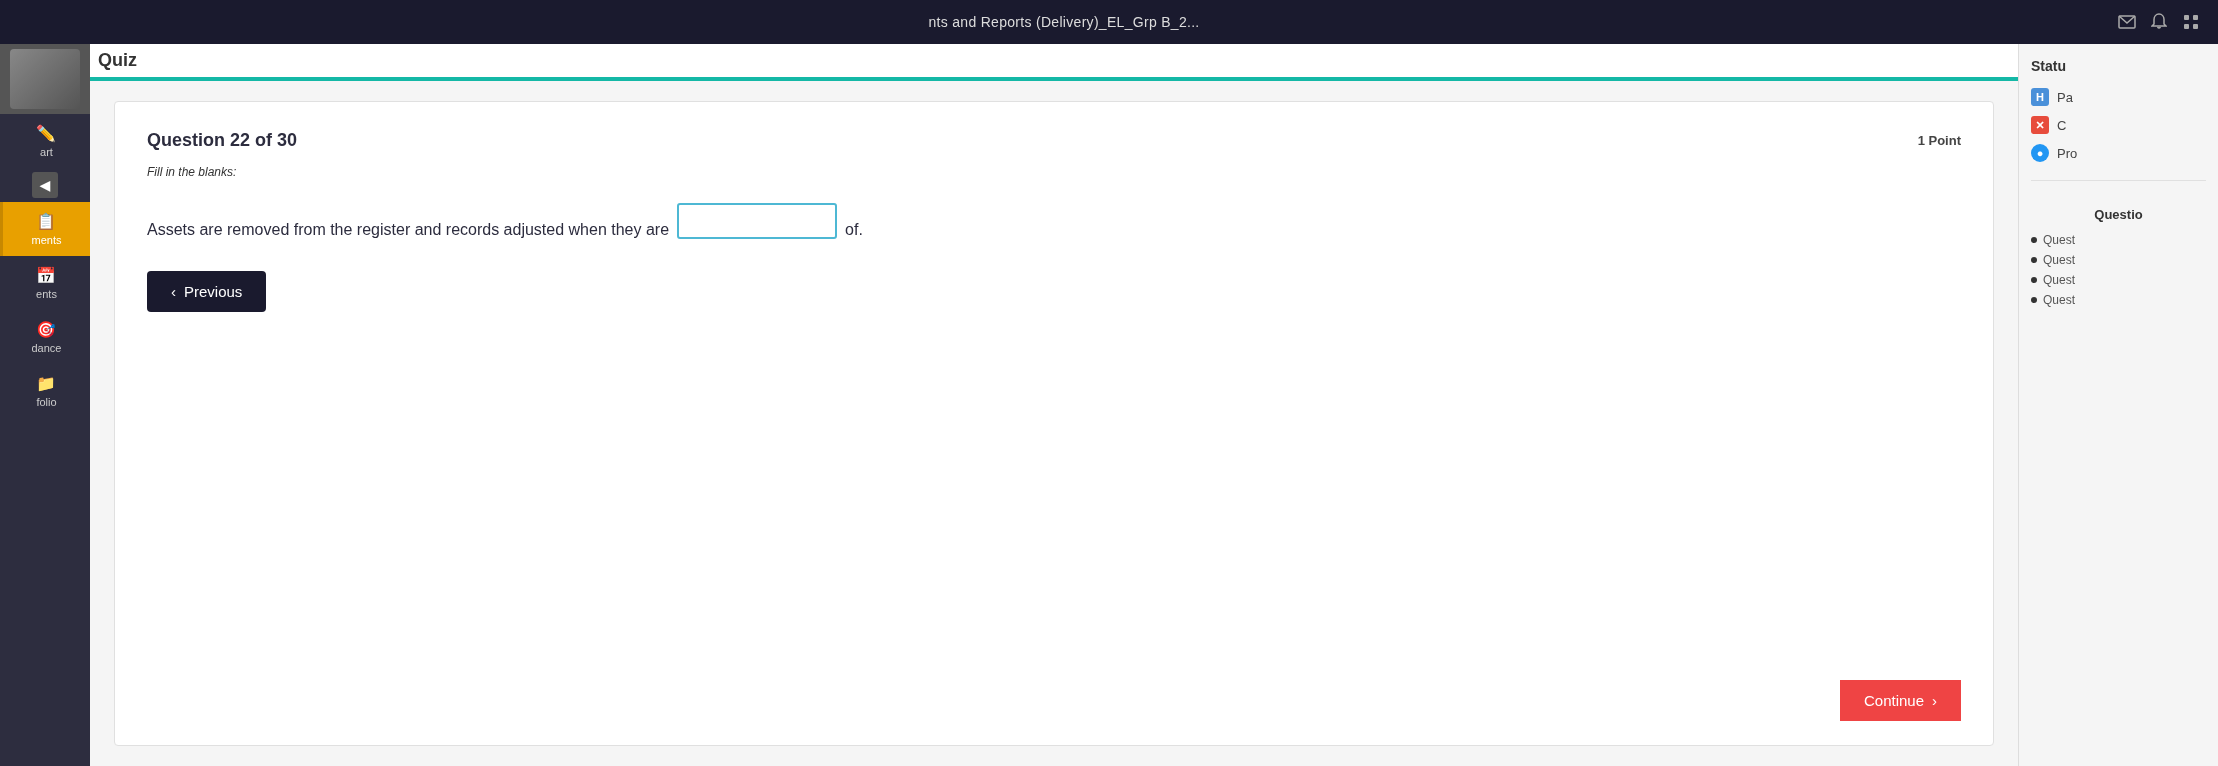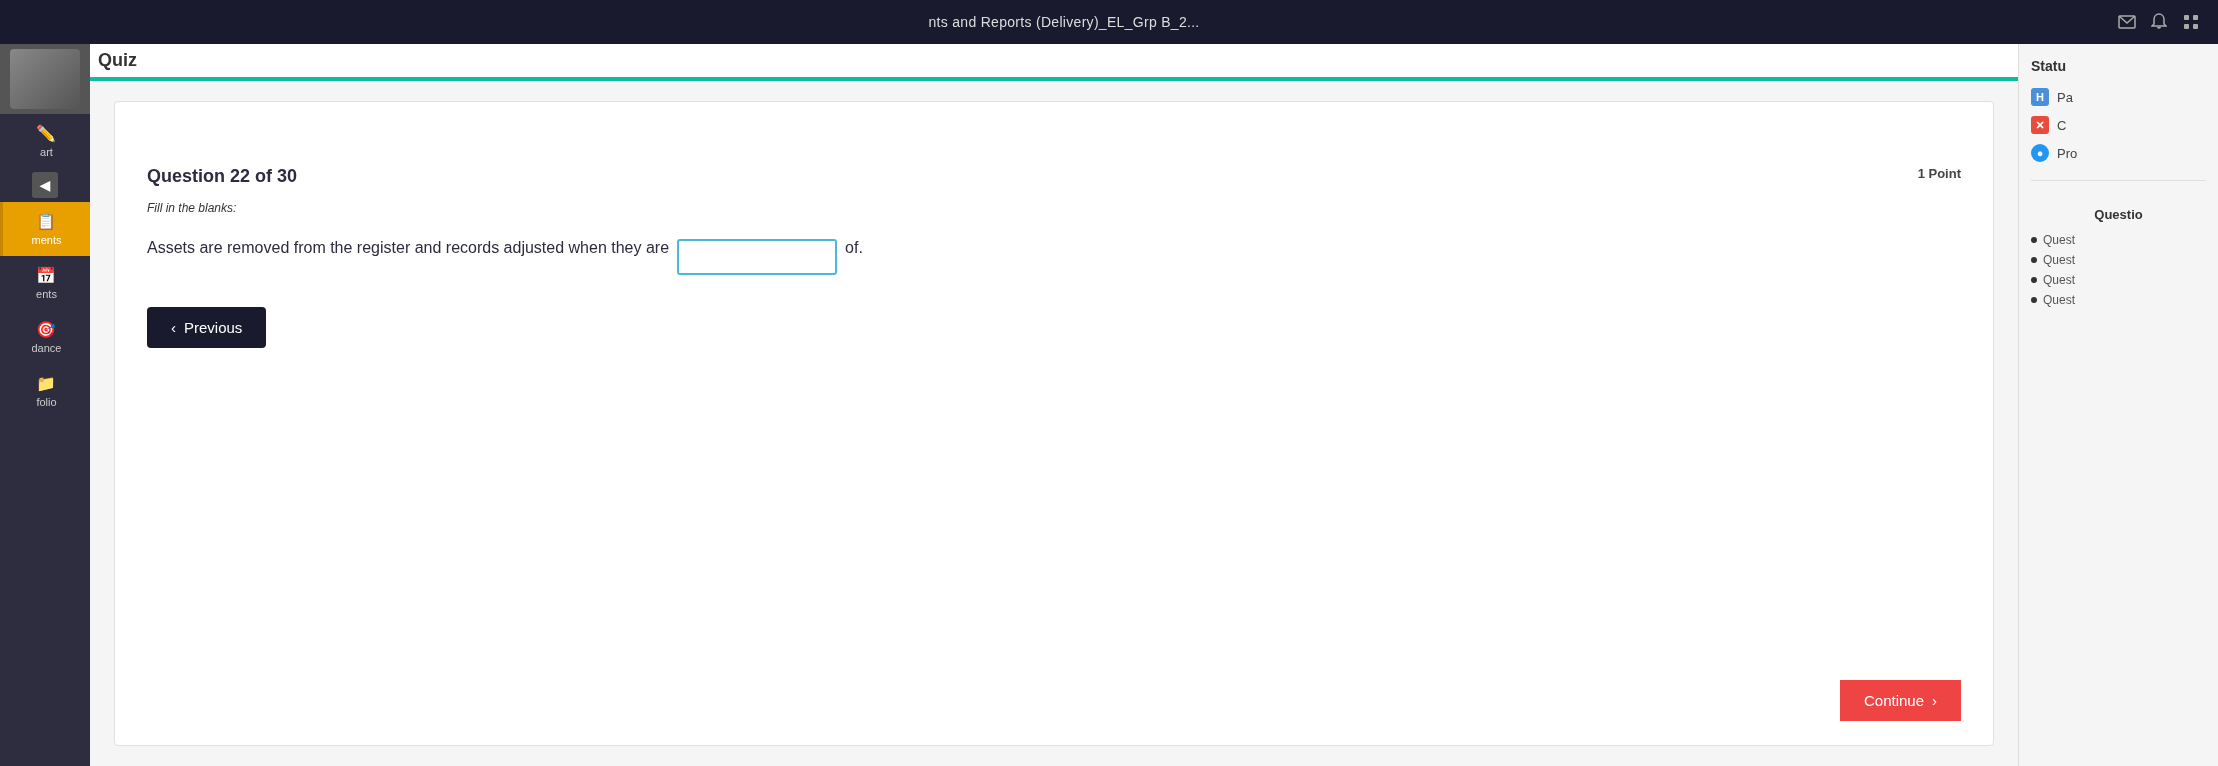--- a/index.html
+++ b/index.html
@@ -161,23 +161,23 @@
       border-radius: 4px;
       padding: 28px 32px 24px 32px;
       flex: 1;
       display: flex;
       flex-direction: column;
       position: relative;
     }
 
     .question-header {
       display: flex;
+      align-items: center;
       justify-content: space-between;
       margin-bottom: 14px;
-      margin-top: 36px;
     }
 
     .question-number {
       font-size: 18px;
       font-weight: bold;
       color: #2c2c3e;
     }
 
     .question-points {
       font-size: 13px;
@@ -190,21 +190,21 @@
       color: #333;
       font-size: 12px;
       margin-bottom: 24px;
     }
 
     .question-body {
       font-size: 16px;
       color: #2c2c3e;
       margin-bottom: 32px;
       display: flex;
-      align-items: flex-start;
+      align-items: flex-end;
       gap: 8px;
       flex-wrap: wrap;
     }
 
     .fill-blank-input {
       border: 2px solid #4db8d4;
       border-radius: 3px;
       width: 160px;
       height: 36px;
       padding: 4px 8px;

